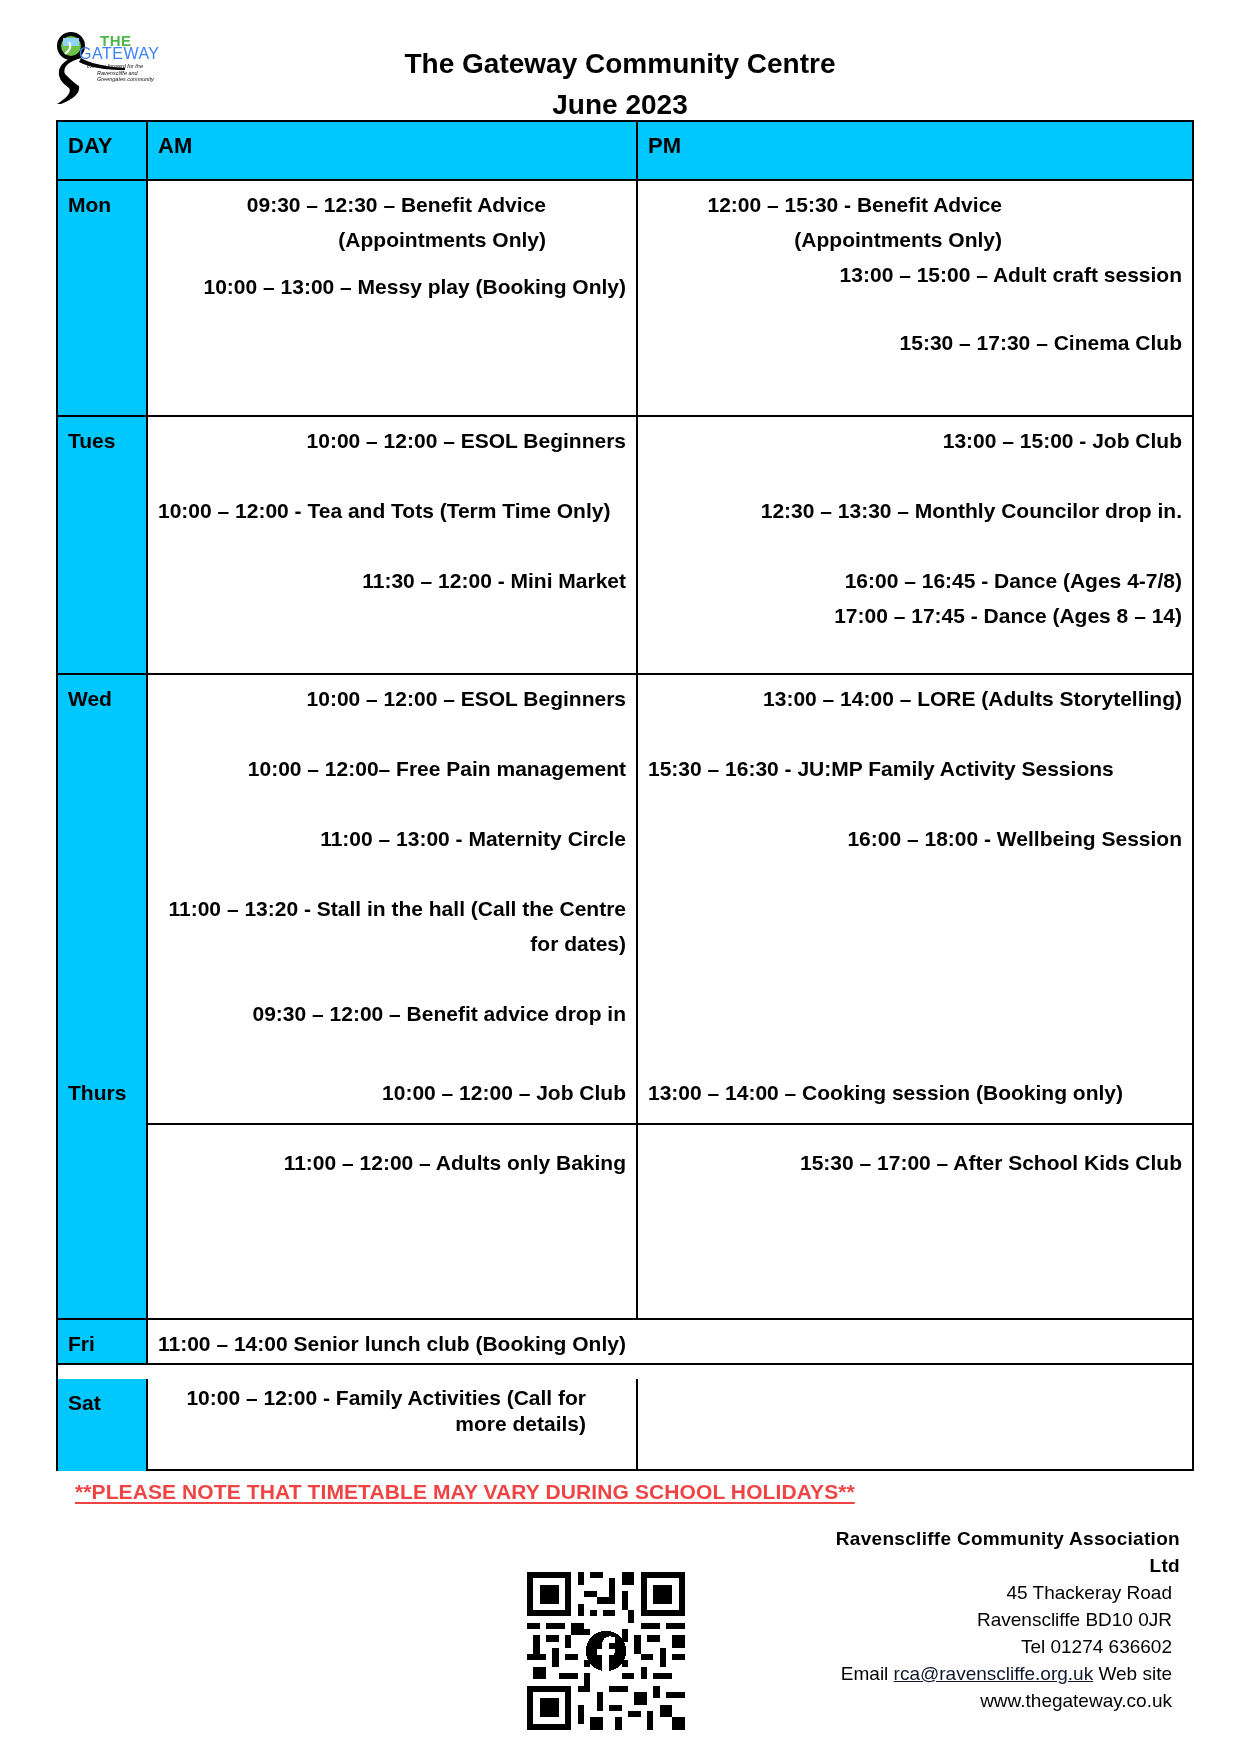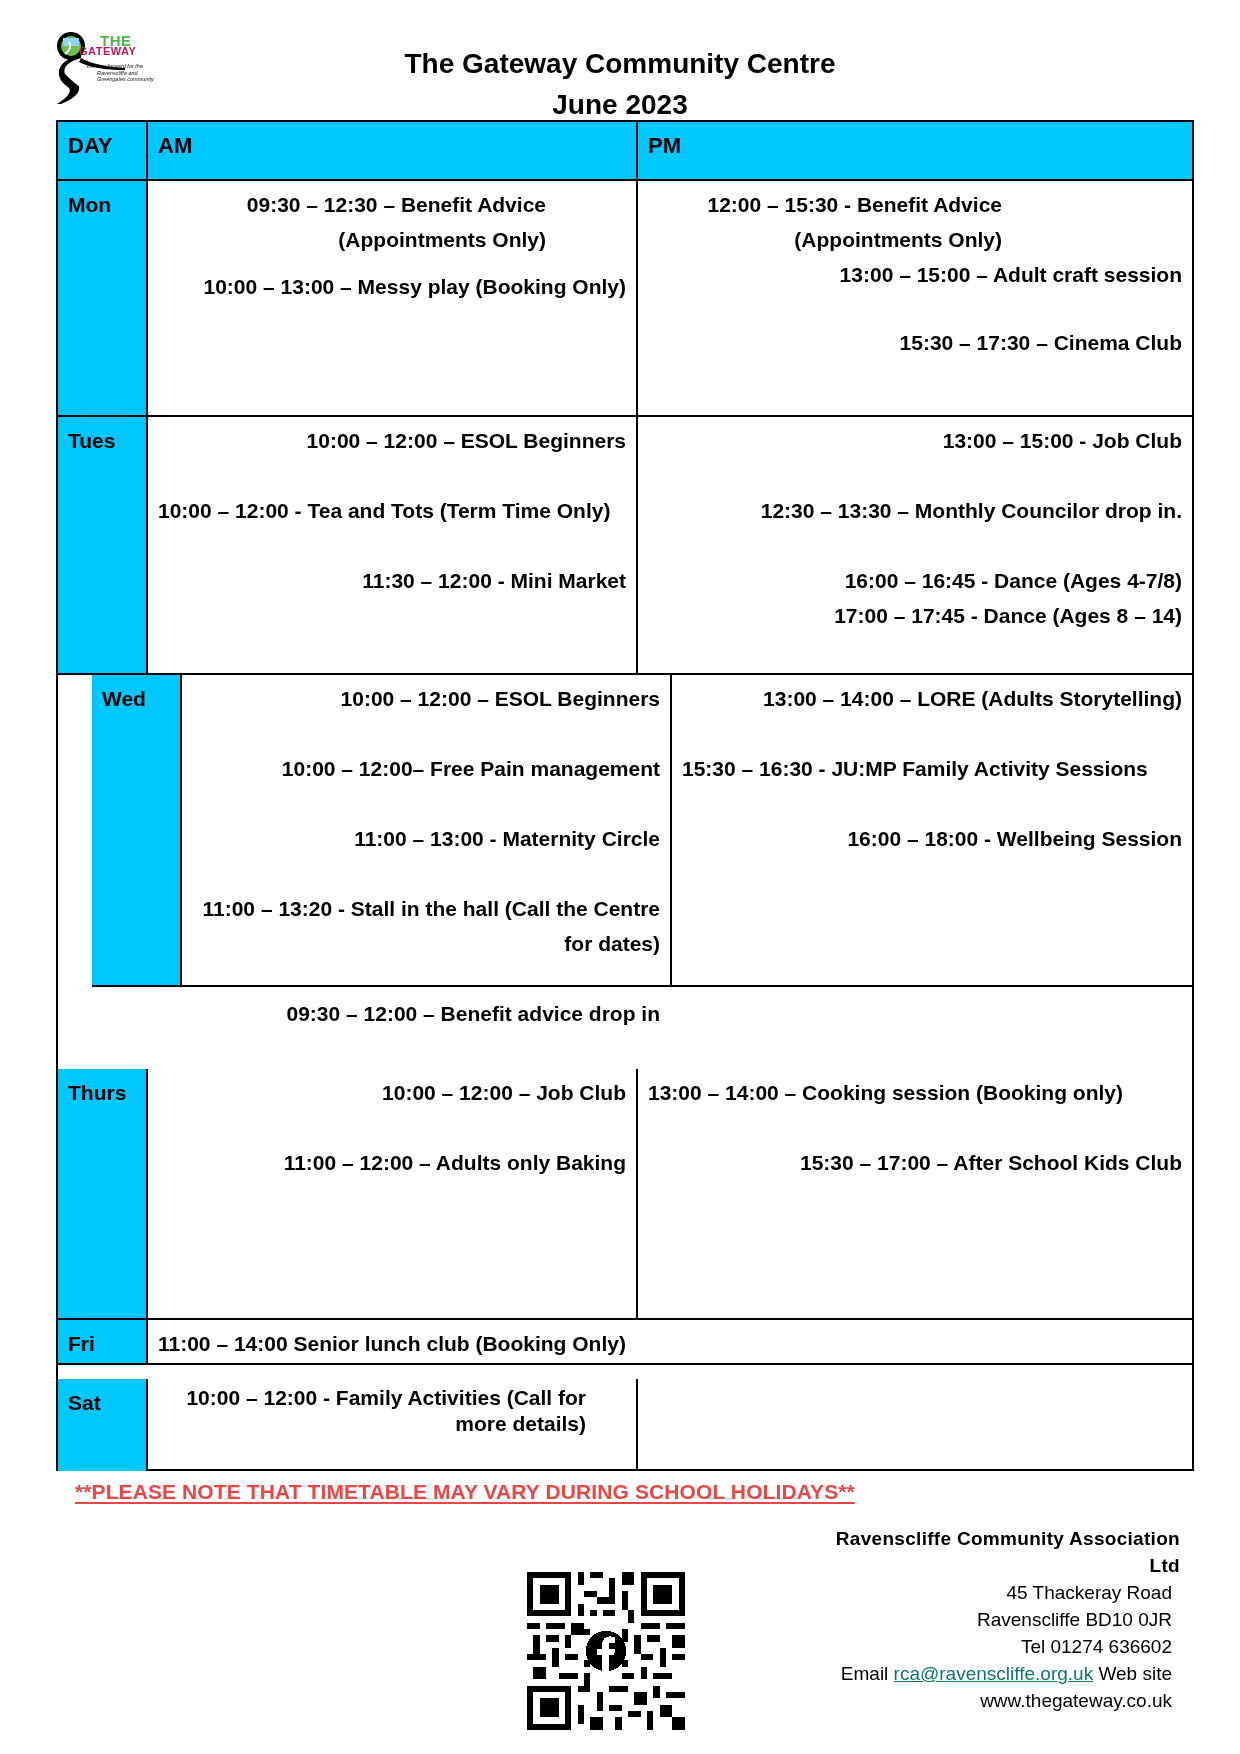--- a/index.html
+++ b/index.html
@@ -3,22 +3,22 @@
 <meta charset="utf-8">
 <style>
   html, body { margin: 0; padding: 0; background: #ffffff; }
   body { width: 1240px; height: 1754px; position: relative; overflow: hidden;
          font-family: "Liberation Sans", "DejaVu Sans", sans-serif; color: #000; }
 
   
   .logo { position: absolute; left: 55px; top: 30px; width: 120px; height: 75px; }
   .logo-the { position: absolute; left: 45px; top: 3px; font-weight: bold; font-size: 15px;
               color: #4cb848; letter-spacing: 0.5px; line-height: 1; }
-  .logo-gateway { position: absolute; left: 24px; top: 16px; font-weight: bold; font-size: 11px;
-                  color: #be185d; letter-spacing: 0.5px; line-height: 1; }
+  .logo-gateway { position: absolute; left: 24px; top: 16px; font-weight: normal; font-size: 16px;
+                  color: #3b82f6; letter-spacing: 0.5px; line-height: 1; }
   .logo-tag { position: absolute; left: 32px; top: 33px; font-size: 5.5px; font-style: italic;
               line-height: 6.5px; color: #111; width: 95px; }
   .logo-tag span { display: block; }
   .logo-svg { position: absolute; left: 0; top: 0; }
 
   
   .title { position: absolute; left: 0; width: 1240px; text-align: center; font-weight: bold;
            font-size: 28px; line-height: 1; }
   .title.t1 { top: 50px; }
   .title.t2 { top: 91px; }
@@ -48,21 +48,21 @@
 
   
   .qr { position: absolute; left: 527px; top: 1572px; width: 158px; height: 158px; }
 
   
   .addr { position: absolute; right: 60px; top: 1525px; width: 420px; text-align: right;
           font-size: 19px; line-height: 27px; }
   .addr .org { font-weight: bold; font-size: 19px; line-height: 27px; letter-spacing: 0.3px; }
   .addr .line { display: block; padding-right: 8px; }
   .addr .org .line { padding-right: 0; }
-  .addr a { color: #0f766e; text-decoration: underline; }
+  .addr a { color: #0f172a; text-decoration: underline; }
 </style>
 </head>
 <body>
 
 <div class="logo">
   <svg class="logo-svg" width="120" height="75" viewBox="0 0 120 75">
     <circle cx="16" cy="16" r="12" fill="#6cc24a" stroke="#000" stroke-width="4"></circle>
     <rect x="8" y="8" width="16" height="8" fill="#8fd3f5"></rect>
     <path d="M10 24 Q18 18 14 12" stroke="#ffffff" stroke-width="2" fill="none"></path>
     <path d="M26 28 Q6 34 10 44 Q20 54 24 56 Q26 66 6 74 L2 74 Q18 64 14 58 Q2 50 4 40 Q8 28 26 26 Z" fill="#000"></path>
@@ -116,21 +116,21 @@
     <div class="cell cell-pm">
       <span class="entry">13:00 – 15:00 - Job Club</span>
       <div class="gap"></div>
       <span class="entry">12:30 – 13:30 – Monthly Councilor drop in.</span>
       <div class="gap"></div>
       <span class="entry">16:00 – 16:45 - Dance (Ages 4-7/8)</span>
       <span class="entry">17:00 – 17:45 - Dance (Ages 8 – 14)</span>
     </div>
   </div>
 
-  <div class="row" style="top:553px; height:312px;margin-left:34px;">
+  <div class="row" style="top:553px; height:450px;">
     <div class="cell cell-day">Wed</div>
     <div class="cell cell-am">
       <span class="entry">10:00 – 12:00 – ESOL Beginners</span>
       <div class="gap"></div>
       <span class="entry">10:00 – 12:00– Free Pain management</span>
       <div class="gap"></div>
       <span class="entry">11:00 – 13:00 - Maternity Circle</span>
       <div class="gap"></div>
       <span class="entry">11:00 – 13:20 - Stall in the hall (Call the Centre for dates)</span>
       <div class="gap"></div>

